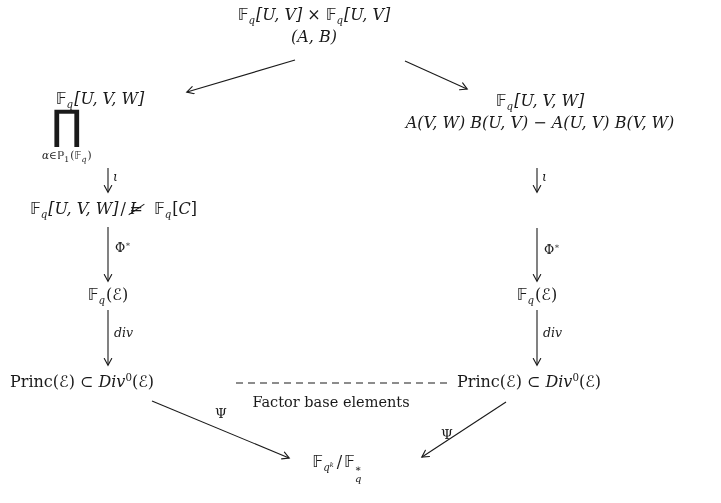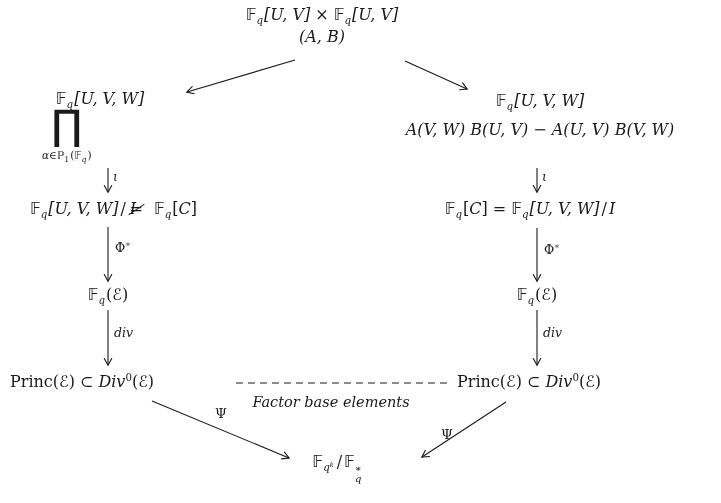--- a/index.html
+++ b/index.html
@@ -35,21 +35,21 @@
   .prodsym{font-size:41px;line-height:1.05;font-family:"DejaVu Sans","DejaVu Serif",sans-serif;}
   .prodsub{font-size:10.5px;line-height:1;margin-top:3px;}
   .prodsub sub{font-size:75%;}
   
   .stack{display:inline-flex;flex-direction:column;align-items:center;font-size:10px;
     line-height:1;vertical-align:-0.45em;}
   .stack .row{display:block;}
   
   .albl{position:absolute;font-size:12.5px;white-space:nowrap;}
   .note{position:absolute;font-size:14.5px;text-align:right;transform:translateX(-50%);
-    line-height:1.3;white-space:nowrap;font-style:italic;}
+    line-height:1.3;white-space:nowrap;}
 </style>
 </head>
 <body>
 
 <div class="canvas">
 
   <svg class="arrows" viewBox="0 0 721 503" xmlns="http://www.w3.org/2000/svg">
     <defs>
       <marker id="arrowhead" markerWidth="11" markerHeight="11" refX="7.5" refY="4.5" orient="auto" markerUnits="userSpaceOnUse">
         <path d="M1,0.8 L7.8,4.5 L1,8.2" fill="none" stroke="#1a1a1a" stroke-width="1.1" stroke-linecap="round"></path>
@@ -61,21 +61,21 @@
     <line x1="537" y1="168" x2="537" y2="192" stroke="#1a1a1a" stroke-width="1.1" marker-end="url(#arrowhead)"></line>
     <line x1="108" y1="227" x2="108" y2="281" stroke="#1a1a1a" stroke-width="1.1" marker-end="url(#arrowhead)"></line>
     <line x1="537" y1="228" x2="537" y2="281" stroke="#1a1a1a" stroke-width="1.1" marker-end="url(#arrowhead)"></line>
     <line x1="108" y1="310" x2="108" y2="365" stroke="#1a1a1a" stroke-width="1.1" marker-end="url(#arrowhead)"></line>
     <line x1="537" y1="310" x2="537" y2="365" stroke="#1a1a1a" stroke-width="1.1" marker-end="url(#arrowhead)"></line>
     <line x1="236" y1="383" x2="451" y2="383" stroke="#1a1a1a" stroke-width="1.1" stroke-dasharray="7 5"></line>
     <line x1="152" y1="401" x2="289" y2="458" stroke="#1a1a1a" stroke-width="1.1" marker-end="url(#arrowhead)"></line>
     <line x1="506" y1="402" x2="422" y2="457" stroke="#1a1a1a" stroke-width="1.1" marker-end="url(#arrowhead)"></line>
   </svg>
 
-  <div class="node center" style="left:322px;top:5px;">
+  <div class="node center" style="left:314px;top:5px;">
     <div>
       <span class="bb">𝔽</span><sub class="it">q</sub><span class="it">[U, V]</span><span class="op">×</span><span class="bb">𝔽</span><sub class="it">q</sub><span class="it">[U, V]</span>
     </div>
     <div class="it">(A, B)</div>
   </div>
 
   <div class="node center" style="left:100px;top:89px;">
     <span class="bb">𝔽</span><sub class="it">q</sub><span class="it">[U, V, W]</span>
   </div>
 
@@ -85,31 +85,28 @@
       <span class="prodsub">
         <span class="it">α</span><span>∈</span><span class="bb">ℙ</span><sub>1</sub><span>(</span><span class="bb">𝔽</span><sub class="it">q</sub><span>)</span>
       </span>
     </span>
   </div>
 
   <div class="node center" style="left:540px;top:91px;">
     <span class="bb">𝔽</span><sub class="it">q</sub><span class="it">[U, V, W]</span>
   </div>
 
-  <div class="node center it" style="left:540px;top:113px;margin-top:7px;">
+  <div class="node center it" style="left:540px;top:113px;">
     <span>A(V, W) B(U, V) − A(U, V) B(V, W)</span>
   </div>
 
   <div class="node" style="left:30px;top:199px;">
     <span class="bb">𝔽</span><sub class="it">q</sub><span class="it">[U, V, W]</span><span class="tight">/</span><span class="ieq"><span class="it">I</span><span class="ieq-eq">=</span><span class="ieq-slash"></span></span><span class="tight"> </span><span class="bb">𝔽</span><sub class="it">q</sub><span class="up">[</span><span class="scr">C</span><span class="up">]</span>
   </div>
 
-  <div class="node center" style="left:530px;top:199px;">
-    <span class="bb">𝔽</span><sub class="it">q</sub><span class="up">[</span><span class="scr">C</span><span class="up">]</span><span class="op">=</span><span class="bb">𝔽</span><sub class="it">q</sub><span class="it">[U, V, W]</span><span class="tight">/</span><span class="it">I</span>
-  </div>
 
   <div class="node center" style="left:108px;top:285px;">
     <span class="bb">𝔽</span><sub class="it">q</sub><span class="up">(</span><span class="lscr">ℰ</span><span class="up">)</span>
   </div>
   <div class="node center" style="left:537px;top:285px;">
     <span class="bb">𝔽</span><sub class="it">q</sub><span class="up">(</span><span class="lscr">ℰ</span><span class="up">)</span>
   </div>
 
   <div class="node" style="left:10px;top:371px;">
     <span class="up">Princ</span><span class="up">(</span><span class="lscr">ℰ</span><span class="up">)</span><span class="op">⊂</span><span class="it">Div</span><sup>0</sup><span class="up">(</span><span class="lscr">ℰ</span><span class="up">)</span>

